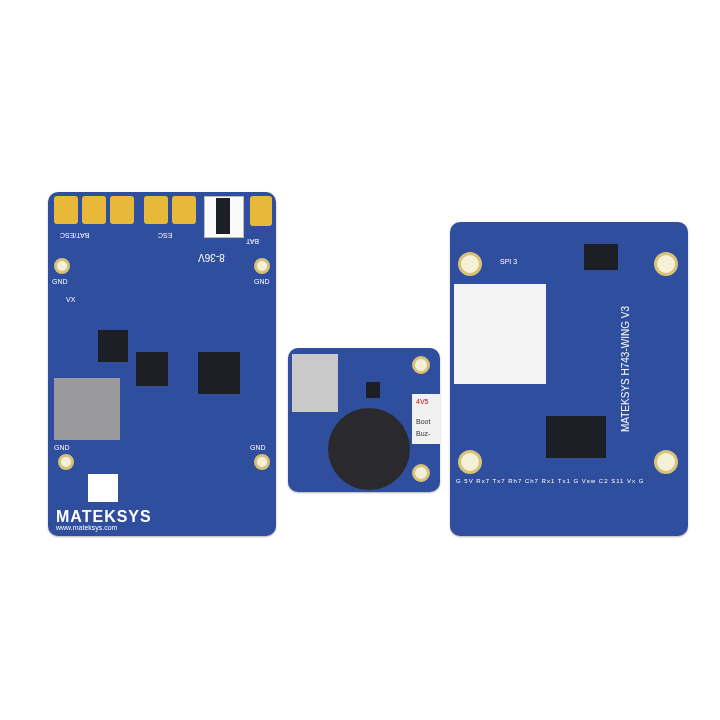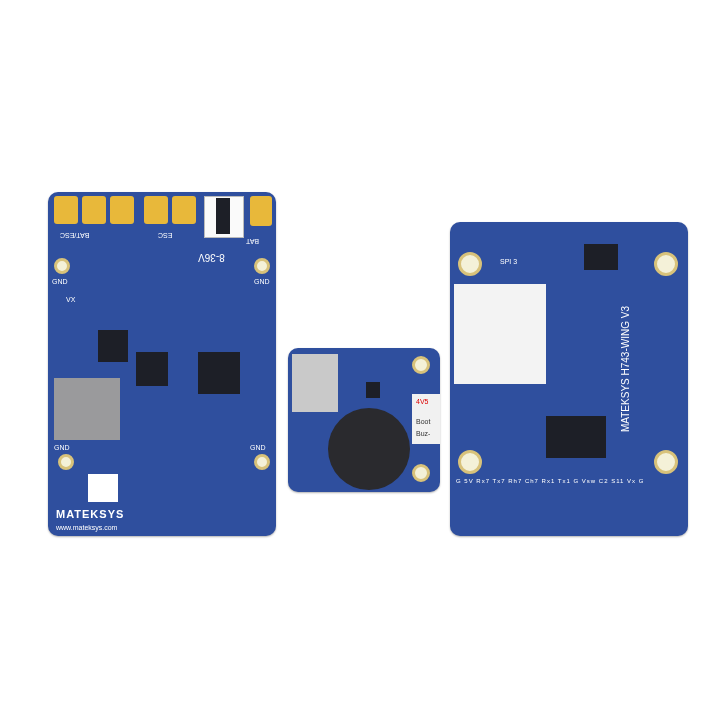--- a/index.html
+++ b/index.html
@@ -33,21 +33,21 @@
   <div class="lbl" style="left:18px;top:104px;">VX</div>
   <div class="chip" style="left:50px;top:138px;width:30px;height:32px;"></div>
   <div class="chip" style="left:88px;top:160px;width:32px;height:34px;"></div>
   <div class="chip" style="left:150px;top:160px;width:42px;height:42px;"></div>
   <div class="chip" style="left:6px;top:186px;width:66px;height:62px;background:#9a9a9c;"></div>
   <div class="lbl" style="left:6px;top:252px;">GND</div>
   <div class="lbl" style="left:202px;top:252px;">GND</div>
   <div class="hole" style="left:10px;top:262px;width:10px;height:10px;"></div>
   <div class="hole" style="left:206px;top:262px;width:10px;height:10px;"></div>
   <div style="position:absolute;left:40px;top:282px;width:30px;height:28px;background:#fff;"></div>
-  <div class="lbl" style="left:8px;top:316px;font-size:11px;font-weight:bold;letter-spacing:1px;">MATEKSYS</div>
+  <div class="lbl" style="left:8px;top:316px;font-size:16px;font-weight:bold;letter-spacing:1px;">MATEKSYS</div>
   <div class="lbl" style="left:8px;top:332px;font-size:7px;">www.mateksys.com</div>
 </div>
 
 <div class="board" style="left:288px;top:348px;width:152px;height:144px;">
   <div class="chip" style="left:4px;top:6px;width:46px;height:58px;background:#c9c9c9;"></div>
   <div class="chip" style="left:40px;top:60px;width:82px;height:82px;border-radius:50%;background:#2a2a2e;"></div>
   <div class="chip" style="left:78px;top:34px;width:14px;height:16px;"></div>
   <div style="position:absolute;left:124px;top:46px;width:28px;height:50px;background:#f1f1f1;"></div>
   <div class="lbl" style="left:128px;top:50px;color:#d00;">4V5</div>
   <div class="lbl" style="left:128px;top:70px;color:#333;">Boot</div>

